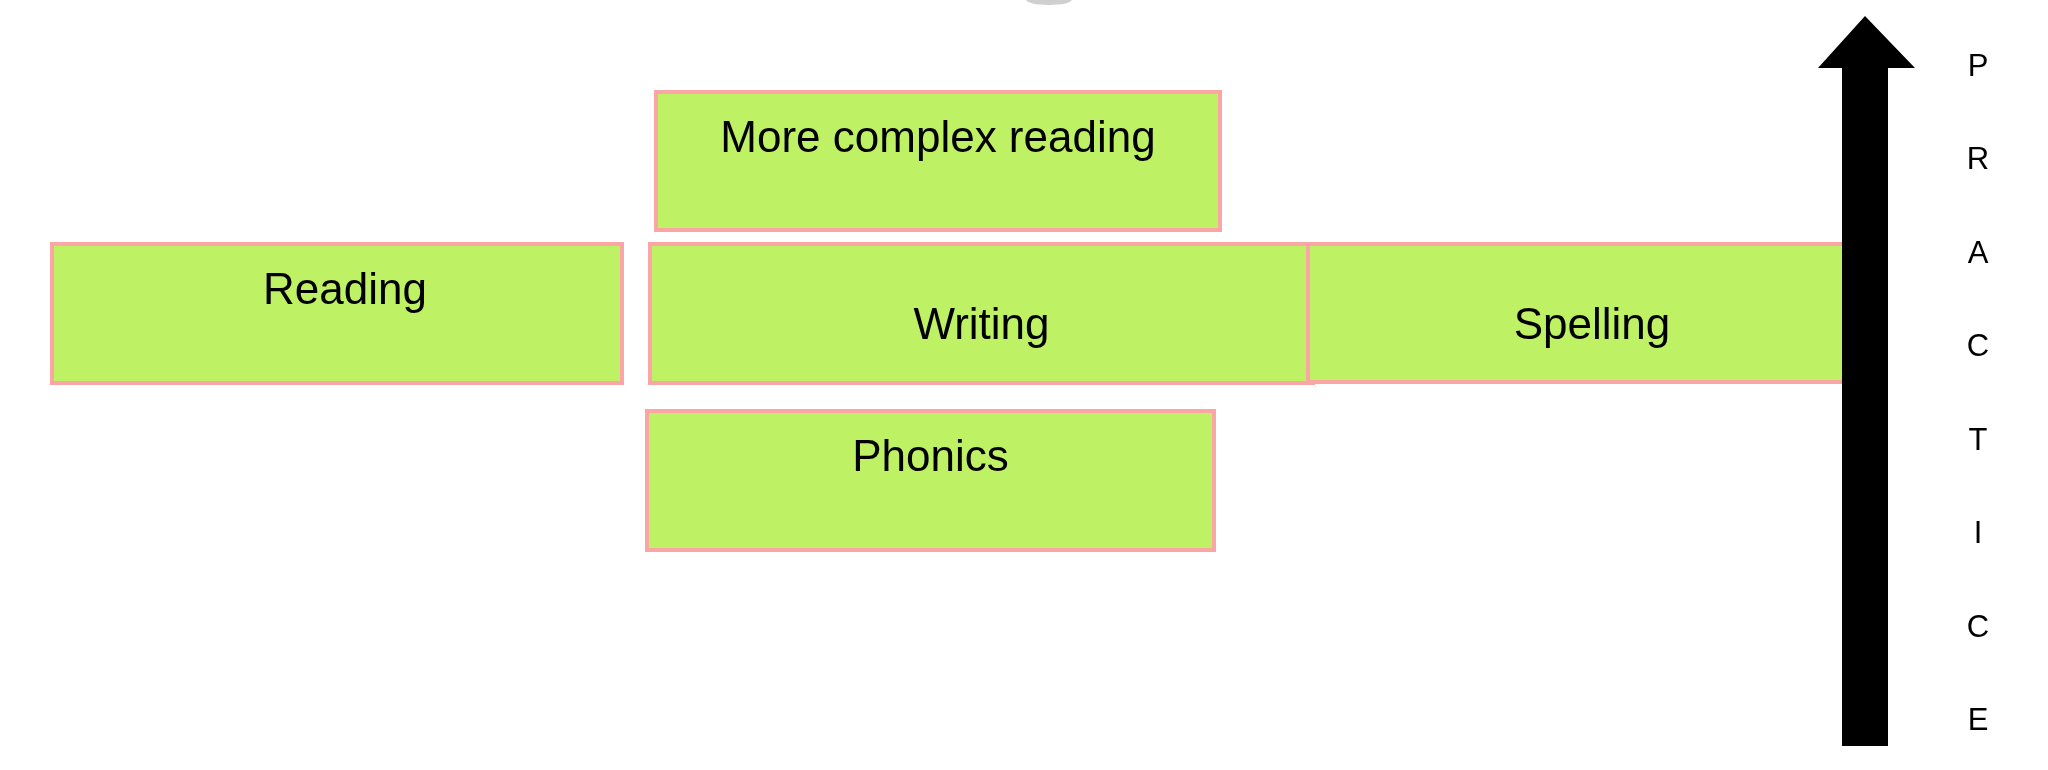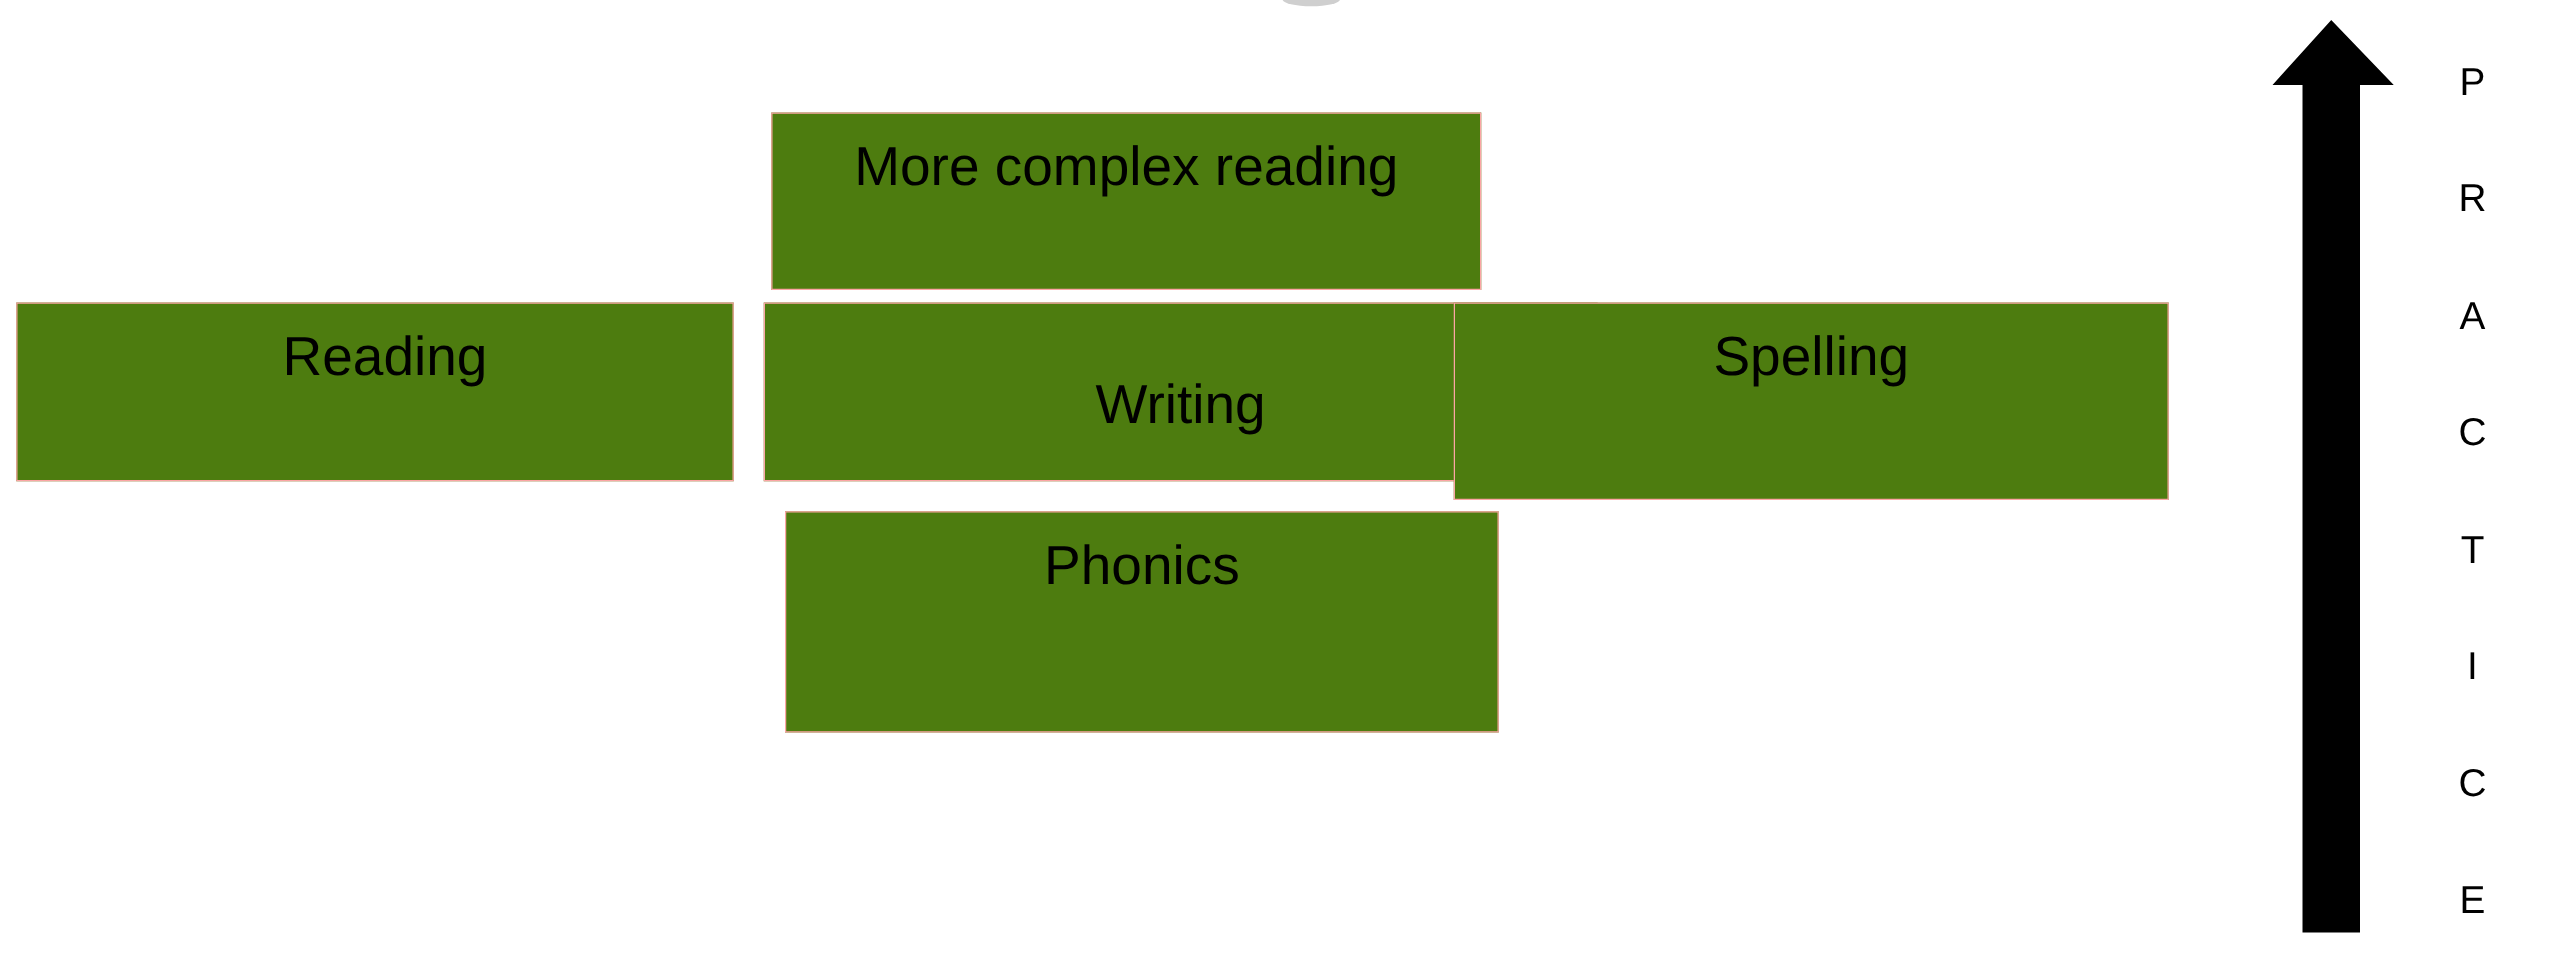--- a/index.html
+++ b/index.html
@@ -17,36 +17,37 @@
   }
   .stage {
     position: absolute;
     left: 0; top: 0;
     width: 2048px;
     height: 770px;
   }
   .box {
     position: absolute;
     box-sizing: border-box;
-    border: 1px solid #fca5a5;
-    background: #4d7c0f;
+    border: 4px solid #fca5a5;
+    background: #bef264;
     display: flex;
     justify-content: center;
     align-items: flex-start;
     padding-top: 21px;
     font-size: 44px;
     line-height: 1.0;
     color: #000000;
     white-space: nowrap;
+    margin-left: 37px;
   }
   #box-top      { left: 617px;  top: 90px;  width: 568px; height: 142px; }
   #box-reading  { left: 13px;   top: 242px; width: 574px; height: 143px; padding-left: 16px; }
   #box-writing  { left: 611px;  top: 242px; width: 667px; height: 143px; align-items: center; }
-  #box-spelling { left: 1163px; top: 242px; width: 572px; height: 158px; }
-  #box-phonics  { left: 628px;  top: 409px; width: 571px; height: 177px; text-align: center; }
+  #box-spelling { left: 1269px; top: 242px; width: 572px; height: 142px; align-items: center; }
+  #box-phonics  { left: 608px;  top: 409px; width: 571px; height: 143px; text-align: center; }
 
   .arrow-svg {
     position: absolute;
     left: 1810px;
     top: 10px;
     width: 115px;
     height: 740px;
   }
   .practice-col {
     position: absolute;

